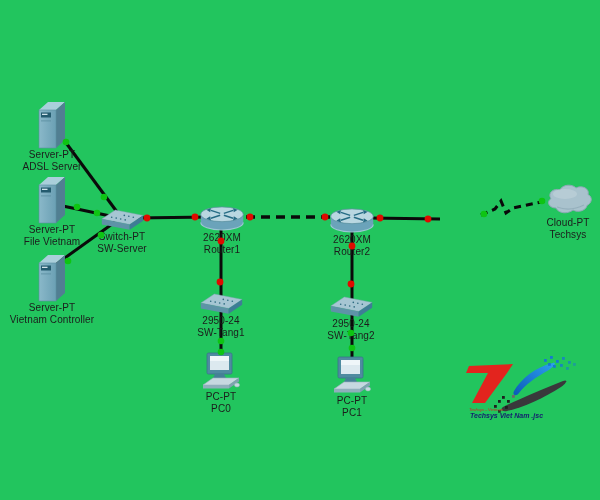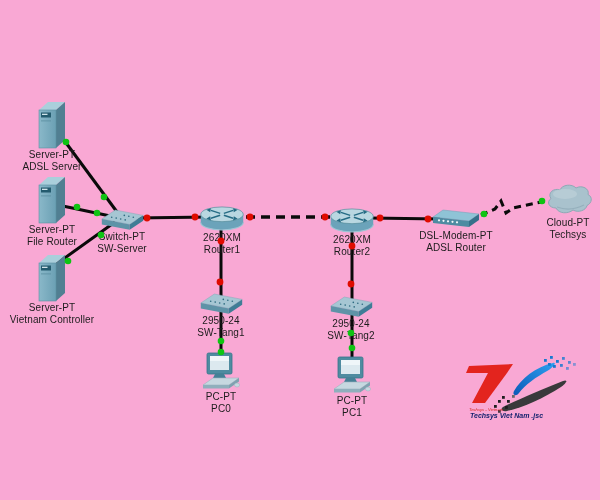--- a/index.html
+++ b/index.html
@@ -1,17 +1,17 @@
 <!DOCTYPE html>
 <html><head>
 <meta charset="utf-8">
 <style>
   html,body{margin:0;padding:0;background:#fff;}
   .canvas{
-    position:relative;width:600px;height:500px;background:#f9a8d4;
+    position:relative;width:600px;height:500px;background:#22c55e;
     overflow:hidden;font-family:"Liberation Sans",sans-serif;
   }
   svg.layer{position:absolute;left:0;top:0;pointer-events:none;}
   #lines-layer{z-index:1;}
   #dots-layer{z-index:3;}
   #lines-layer [data-interactable="true"]{pointer-events:stroke;}
   .device{
     position:absolute;z-index:2;display:flex;flex-direction:column;
     align-items:center;cursor:default;
   }
@@ -125,21 +125,21 @@
       </svg>
     <div class="lbl" data-interactable="false">Server-PT</div>
     <div class="lbl" data-interactable="false">ADSL Server</div>
   </div>
 
   <div class="device" style="left:2px;top:176px;width:100px" data-interactable="true">
     <svg class="glyph" width="30" height="48" data-interactable="false">
         <use href="#g-server"></use>
       </svg>
     <div class="lbl" data-interactable="false">Server-PT</div>
-    <div class="lbl" data-interactable="false">File Router</div>
+    <div class="lbl" data-interactable="false">File Vietnam</div>
   </div>
 
   <div class="device" style="left:-3px;top:254px;width:110px" data-interactable="true">
     <svg class="glyph" width="30" height="48" data-interactable="false">
         <use href="#g-server"></use>
       </svg>
     <div class="lbl" data-interactable="false">Server-PT</div>
     <div class="lbl" data-interactable="false">Vietnam Controller</div>
   </div>
 
@@ -160,27 +160,20 @@
   </div>
 
   <div class="device" style="left:302px;top:206px;width:100px" data-interactable="true">
     <svg class="glyph" width="48" height="28" data-interactable="false">
         <use href="#g-router"></use>
       </svg>
     <div class="lbl" data-interactable="false">2620XM</div>
     <div class="lbl" data-interactable="false">Router2</div>
   </div>
 
-  <div class="device" style="left:406px;top:208px;width:100px" data-interactable="true">
-    <svg class="glyph" width="52" height="22" data-interactable="false">
-        <use href="#g-modem"></use>
-      </svg>
-    <div class="lbl" data-interactable="false">DSL-Modem-PT</div>
-    <div class="lbl" data-interactable="false">ADSL Router</div>
-  </div>
 
   <div class="device" style="left:518px;top:181px;width:100px" data-interactable="true">
     <svg class="glyph" width="50" height="36" data-interactable="false">
         <use href="#g-cloud"></use>
       </svg>
     <div class="lbl" data-interactable="false">Cloud-PT</div>
     <div class="lbl" data-interactable="false">Techsys</div>
   </div>
 
   <div class="device" style="left:171px;top:291px;width:100px" data-interactable="true">

